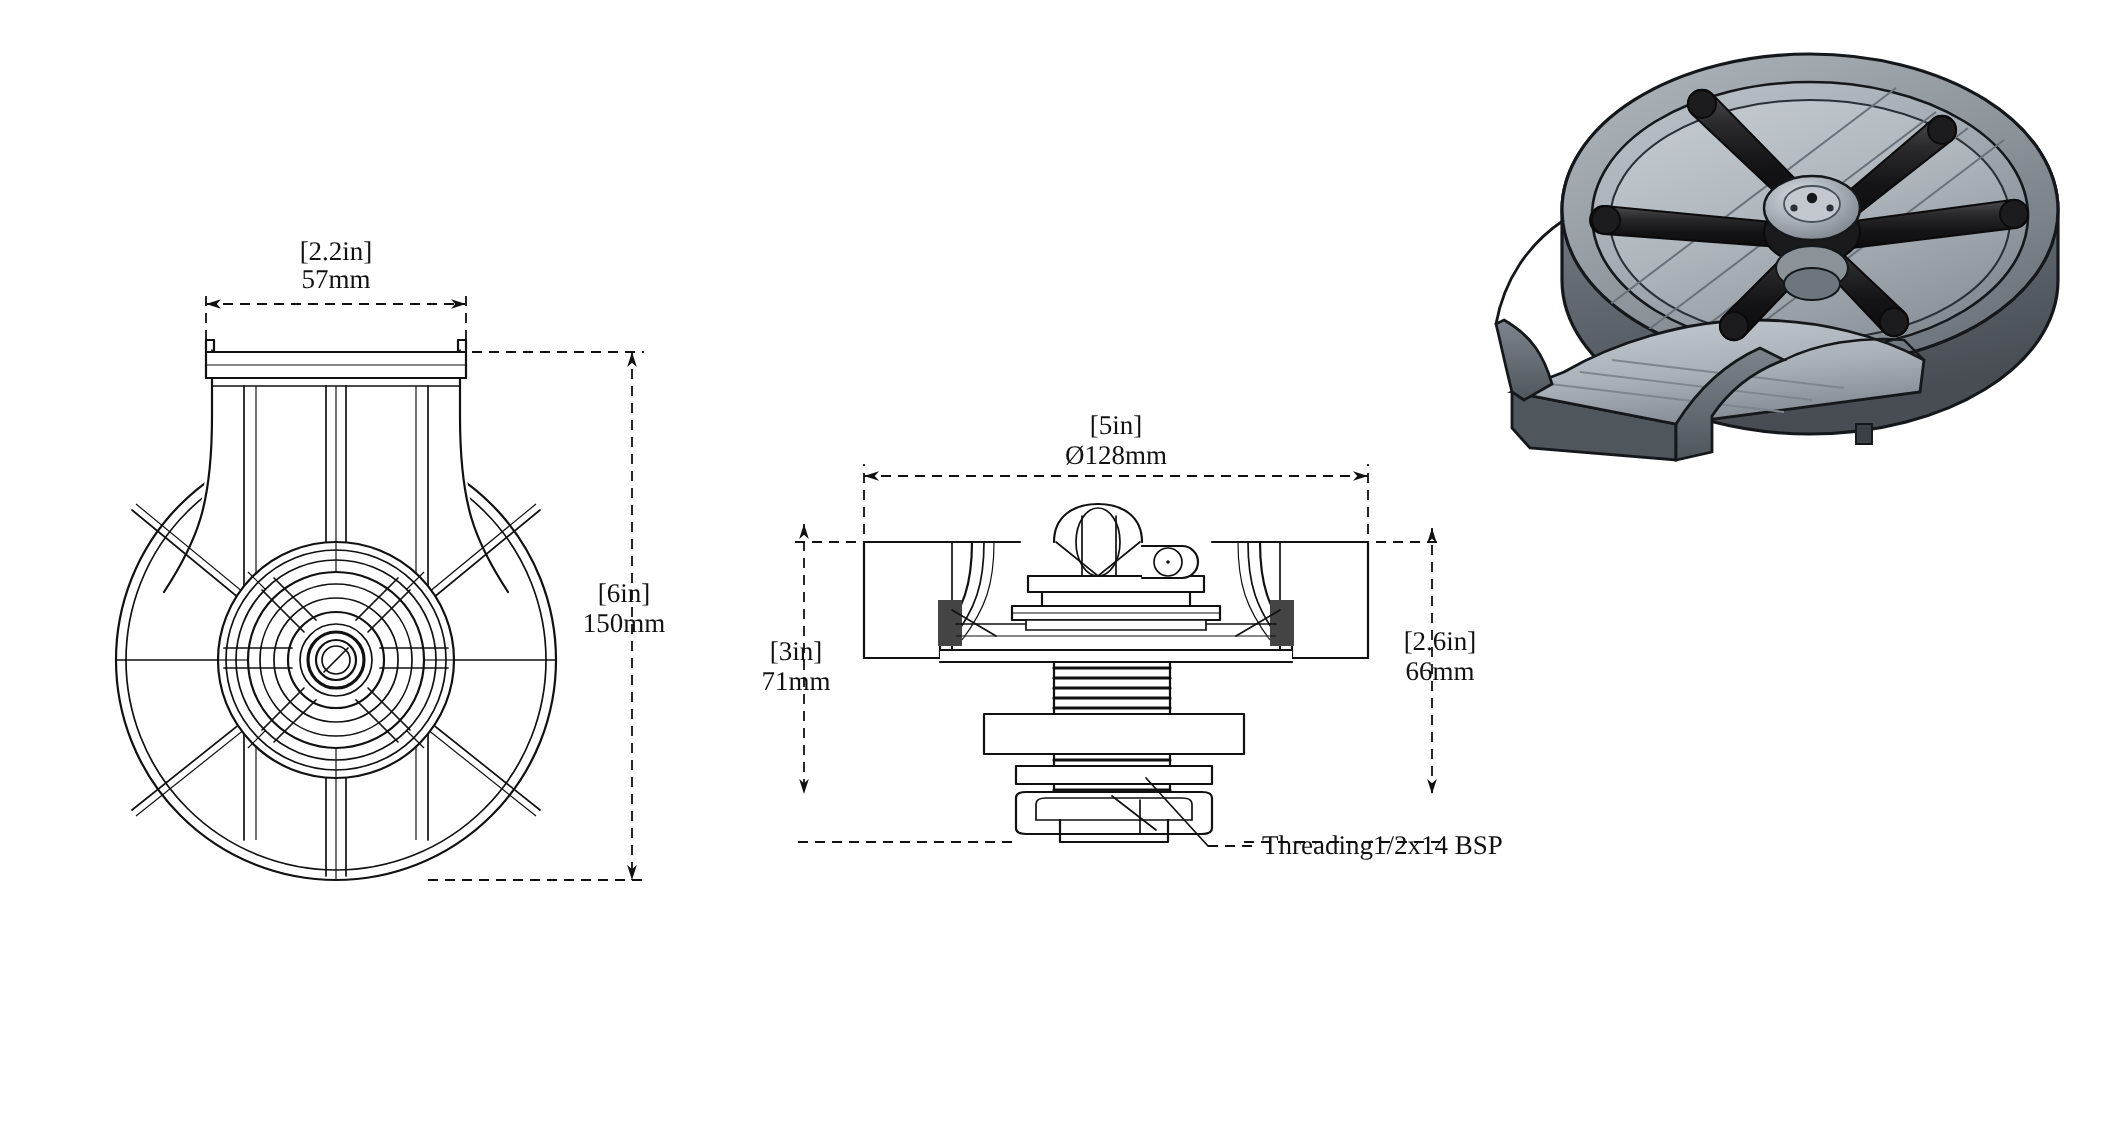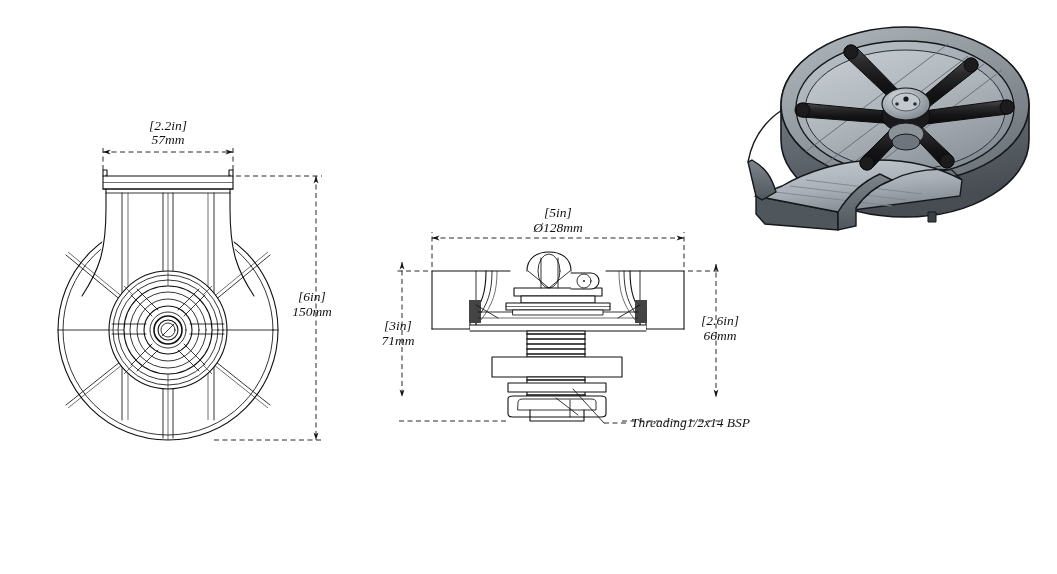--- a/index.html
+++ b/index.html
@@ -1,21 +1,21 @@
 <!DOCTYPE html>
 <html><head>
 <meta charset="utf-8">
 <style>
   html,body{margin:0;padding:0;background:#ffffff;}
   body{
     width:1057px;height:574px;overflow:hidden;
     font-family:"Liberation Serif","DejaVu Serif",serif;
     color:#111;
   }
-  #sheet{position:relative;width:1057px;height:443px;background:#fff;font-style:italic;}
+  #sheet{position:relative;width:1057px;height:443px;background:#fff;}
   svg{display:block;}
   .dimtext{
     font-family:"Liberation Serif","DejaVu Serif",serif;
     font-size:13.5px;fill:#111;text-anchor:middle;
     dominant-baseline:middle;white-space:pre;
   }
   .leadtext{
     font-family:"Liberation Serif","DejaVu Serif",serif;
     font-size:13.5px;fill:#111;text-anchor:start;
     dominant-baseline:middle;white-space:pre;

